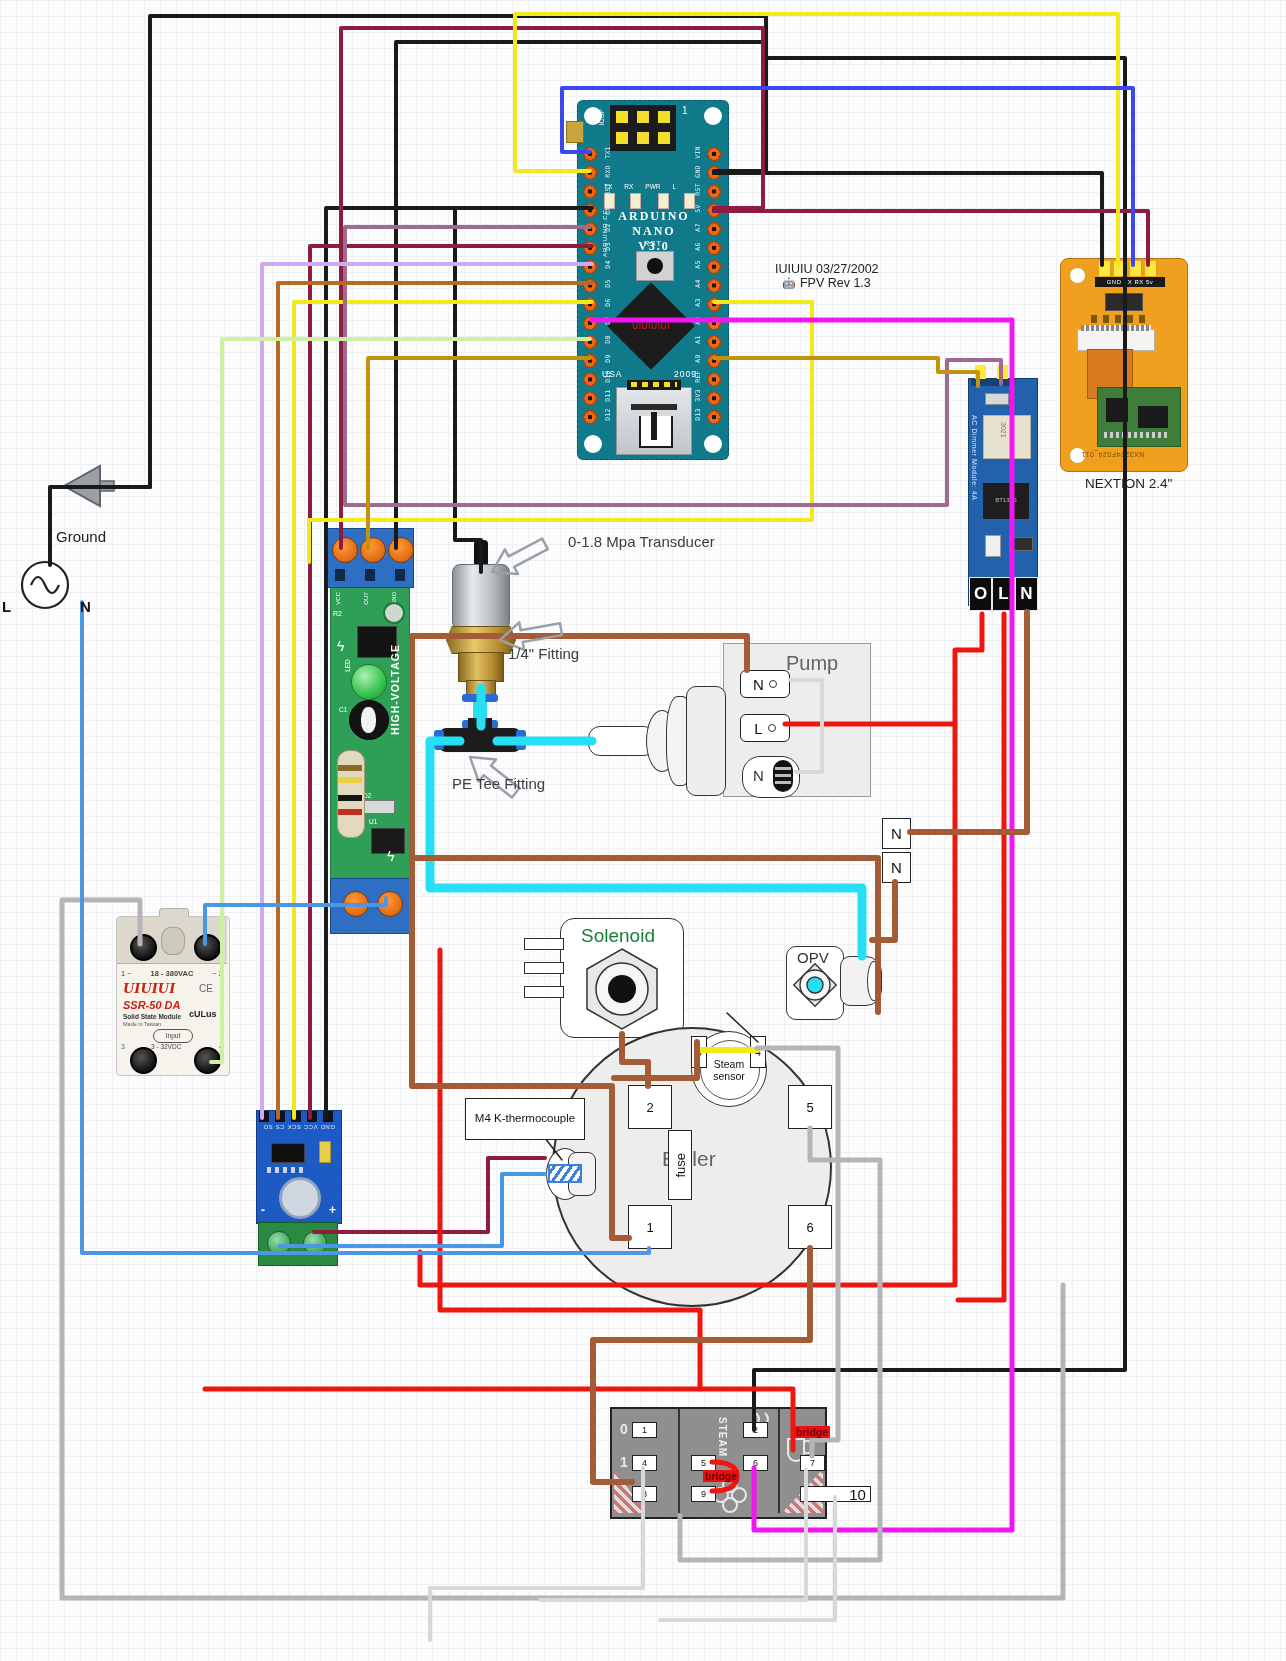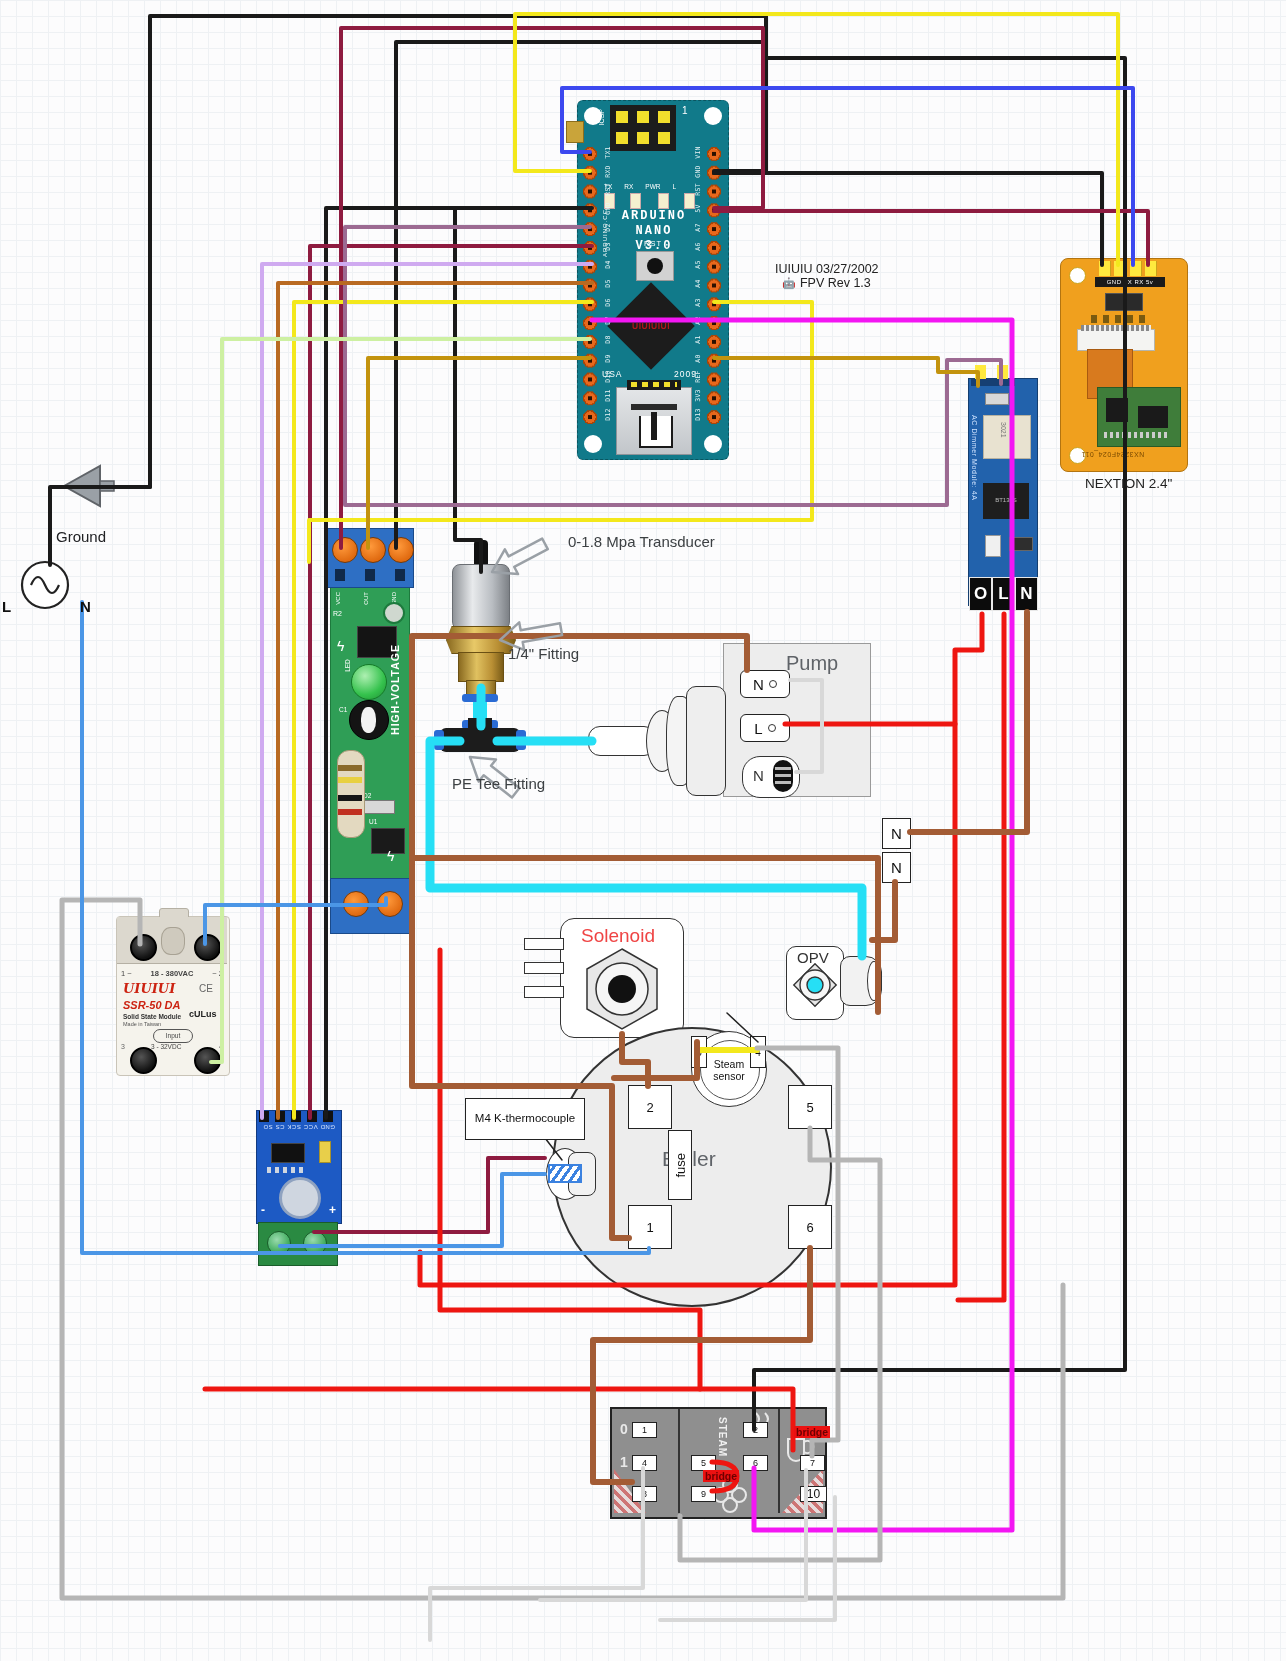--- a/index.html
+++ b/index.html
@@ -49,21 +49,21 @@
     <div class="abs" style="left:32px;top:4px;width:66px;height:46px;background:#1c1c1c;">
       <div class="abs" style="left:6px;top:6px;width:12px;height:12px;background:#f2df2c;"></div>
       <div class="abs" style="left:27px;top:6px;width:12px;height:12px;background:#f2df2c;"></div>
       <div class="abs" style="left:48px;top:6px;width:12px;height:12px;background:#f2df2c;"></div>
       <div class="abs" style="left:6px;top:27px;width:12px;height:12px;background:#f2df2c;"></div>
       <div class="abs" style="left:27px;top:27px;width:12px;height:12px;background:#f2df2c;"></div>
       <div class="abs" style="left:48px;top:27px;width:12px;height:12px;background:#f2df2c;"></div>
     </div>
     <div class="abs vtextu" style="left:20px;top:8px;font-size:7px;color:#fff;">ICSP</div>
     <div class="abs" style="left:104px;top:4px;font-size:10px;color:#fff;">1</div>
-    <div class="abs" style="left:26px;top:108px;width:100px;text-align:center;color:#fff;font-size:12px;font-weight:bold;letter-spacing:2px;line-height:1.25;font-family:Liberation Mono, monospace;">
+    <div class="abs" style="left:26px;top:108px;width:100px;text-align:center;color:#fff;font-size:12px;font-weight:bold;letter-spacing:2px;line-height:1.25;font-family:Liberation Serif, serif;">
       <div>ARDUINO</div>
         <div>NANO</div>
         <div>V3.0</div>
     </div>
     <div class="abs" style="left:26px;top:82px;width:104px;display:flex;gap:12px;color:#fff;font-size:6.5px;">
       <span>TX</span>
         <span>RX</span>
         <span>PWR</span>
         <span>L</span>
     </div>
@@ -283,21 +283,21 @@
     </div>
   </div>
   <div class="comp" style="left:588px;top:690px;width:140px;height:80px;">
     <div class="abs" style="left:0px;top:36px;width:66px;height:28px;background:#fff;border:1.5px solid #333;border-radius:12px;"></div>
     <div class="abs" style="left:58px;top:20px;width:30px;height:60px;background:#f4f4f4;border:1.5px solid #333;border-radius:50%;"></div>
     <div class="abs" style="left:78px;top:6px;width:26px;height:88px;background:#f4f4f4;border:1.5px solid #333;border-radius:40%;"></div>
     <div class="abs" style="left:98px;top:-4px;width:38px;height:108px;background:#eee;border:1.5px solid #333;border-radius:10px;"></div>
   </div>
 
   <div class="comp" style="left:560px;top:918px;width:122px;height:118px;background:#fff;border:1.5px solid #333;border-radius:14px;">
-    <div class="abs" style="left:20px;top:6px;font-size:19px;color:#ef4444;">Solenoid</div>
+    <div class="abs" style="left:20px;top:6px;font-size:19px;color:#15803d;">Solenoid</div>
     <svg class="abs" width="90" height="84" style="left:16px;top:28px;">
       <polygon points="45,2 80,22 80,62 45,82 10,62 10,22" fill="#e8e8e8" stroke="#333" stroke-width="1.5"></polygon>
       <circle cx="45" cy="42" r="26" fill="#f6f6f6" stroke="#333" stroke-width="1.5"></circle>
       <circle cx="45" cy="42" r="14" fill="#111"></circle>
     </svg>
   </div>
   <div class="comp" style="left:524px;top:938px;width:38px;height:64px;">
     <div class="abs" style="left:0;top:0;width:38px;height:10px;background:#fff;border:1.4px solid #333;"></div>
     <div class="abs" style="left:0;top:24px;width:38px;height:10px;background:#fff;border:1.4px solid #333;"></div>
     <div class="abs" style="left:0;top:48px;width:38px;height:10px;background:#fff;border:1.4px solid #333;"></div>
@@ -396,21 +396,21 @@
     </div>
   <div class="chip" style="left:800px;top:1455px;width:23px;height:14px;font-size:9px;z-index:12;">
       <span>7</span>
     </div>
   <div class="chip" style="left:632px;top:1486px;width:23px;height:14px;font-size:9px;z-index:12;">
       <span>8</span>
     </div>
   <div class="chip" style="left:691px;top:1486px;width:23px;height:14px;font-size:9px;z-index:12;">
       <span>9</span>
     </div>
-  <div class="chip" style="left:800px;top:1486px;width:25px;height:14px;font-size:12px;z-index:12;">
+  <div class="chip" style="left:800px;top:1486px;width:25px;height:14px;font-size:15px;z-index:12;padding-left:44px;">
       <span>10</span>
     </div>
   <div class="bridge" style="left:703px;top:1470px;">bridge</div>
   <div class="bridge" style="left:794px;top:1426px;">bridge</div>
 
   <svg class="comp" width="70" height="46" style="left:58px;top:462px;">
     <polygon points="6,24 42,4 42,44" fill="#9aa0a6" stroke="#5f6368" stroke-width="2"></polygon>
     <rect x="42" y="19" width="14" height="10" fill="#9aa0a6" stroke="#5f6368" stroke-width="1.5"></rect>
   </svg>
   <div class="anno" style="left:56px;top:528px;color:#202124;">Ground</div>

